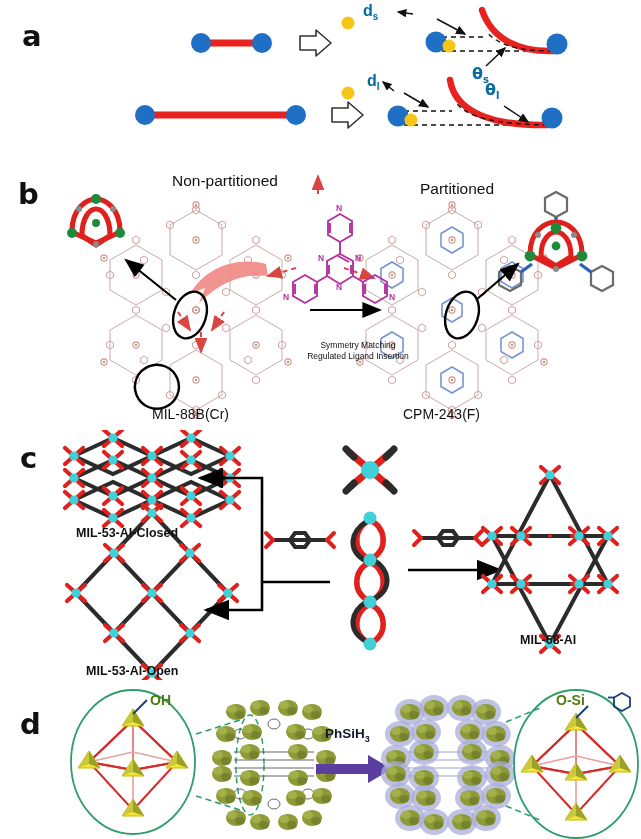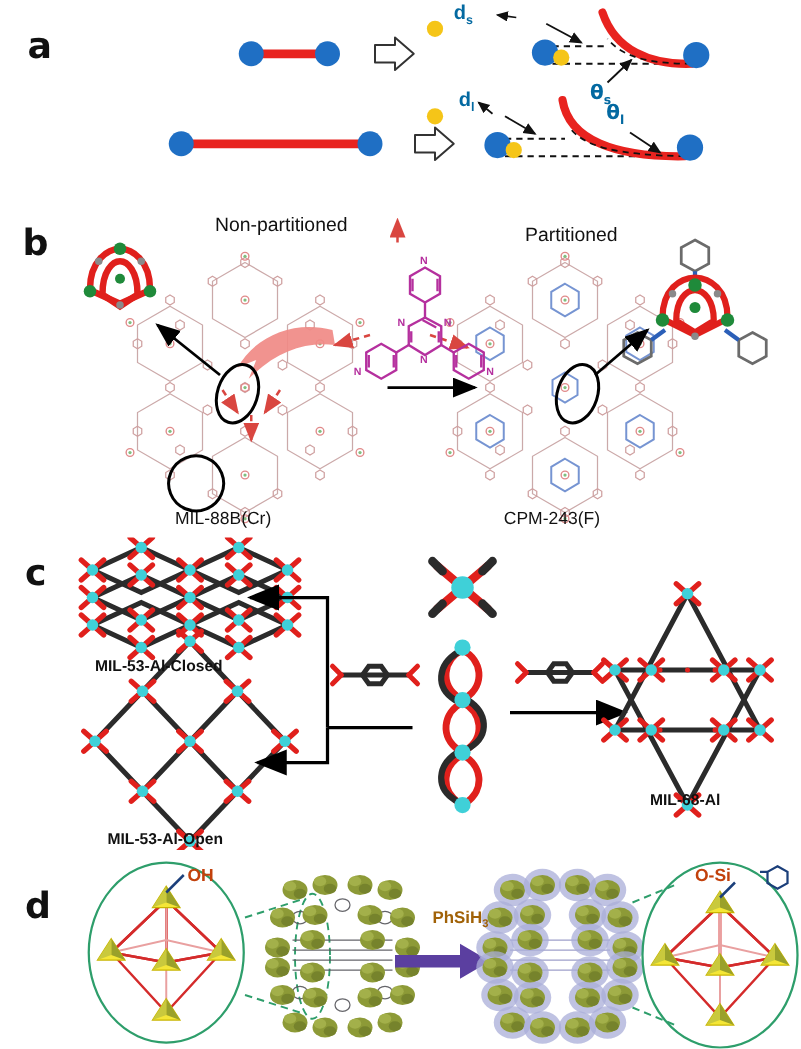--- a/index.html
+++ b/index.html
@@ -22,23 +22,23 @@
   .bhead{position:absolute;font-family:"Liberation Sans",sans-serif;font-size:15.5px;color:#111;}
   .bfoot{position:absolute;font-family:"Liberation Sans",sans-serif;font-size:14px;color:#111;}
   .bsmall{position:absolute;font-family:"Liberation Sans",sans-serif;font-size:8.5px;color:#111;text-align:center;line-height:1.25;}
 
   
   #panel-c{top:430px;height:250px;}
   .clab{position:absolute;font-family:"Liberation Sans",sans-serif;font-weight:700;font-size:12.5px;color:#111;}
 
   
   #panel-d{top:680px;height:159px;}
-  .dlab{position:absolute;font-family:"Liberation Sans",sans-serif;font-weight:700;font-size:14px;color:#c2410c;text-align:center;}
+  .dlab{position:absolute;font-family:"Liberation Sans",sans-serif;font-weight:700;font-size:14px;color:#4d7c0f;text-align:center;}
   .dfoot{position:absolute;font-family:"Liberation Serif",serif;font-style:italic;font-weight:700;font-size:16px;color:#111;}
-  .dtxt{position:absolute;font-family:"Liberation Sans",sans-serif;font-weight:700;font-size:13.5px;color:#a16207;margin-left:21px;}
+  .dtxt{position:absolute;font-family:"Liberation Sans",sans-serif;font-weight:700;font-size:13.5px;color:#0f172a;}
   .dtxt sub{font-size:9px;}
 </style>
 </head>
 <body>
 
 <div class="fig">
 
   <div class="panel" id="panel-a">
     <div class="plabel" style="left:22px;top:22px;">a</div>
 
@@ -528,22 +528,26 @@
         <circle cx="26" cy="12" r="5.4" fill="#1f8a3a"></circle>
         <circle cx="0" cy="2" r="4.4" fill="#1f8a3a"></circle>
         <circle cx="-18" cy="-9" r="3" fill="#8a8a8a"></circle>
         <circle cx="18" cy="-9" r="3" fill="#8a8a8a"></circle>
         <circle cx="0" cy="25" r="3" fill="#8a8a8a"></circle>
       </g>
       <ellipse cx="462" cy="143" rx="16" ry="24" fill="none" stroke="#000" stroke-width="2.4" transform="rotate(18 462 143)"></ellipse>
       <line x1="476" y1="128" x2="518" y2="92" stroke="#000" stroke-width="2.2" marker-end="url(#ar-blk)"></line>
     </svg>
 
-
-    <div class="bfoot" style="left:140px;top:234px;">MIL-88B(Cr)</div>
+    <div class="bsmall" style="left:293px;top:168px;width:130px;">
+      <div>Symmetry Matching</div>
+      <div>Regulated Ligand Insertion</div>
+    </div>
+
+    <div class="bfoot" style="left:152px;top:234px;">MIL-88B(Cr)</div>
     <div class="bfoot" style="left:403px;top:234px;">CPM-243(F)</div>
   </div>
 
   <div class="panel" id="panel-c">
     <div class="plabel" style="left:20px;top:14px;">c</div>
 
     <svg width="641" height="250" style="position:absolute;left:0;top:0;">
       <defs>
         <marker id="ar-c" markerWidth="10" markerHeight="10" refX="9" refY="4" orient="auto">
           <path d="M0,0 L10,4 L0,8 z" fill="#000"></path>

